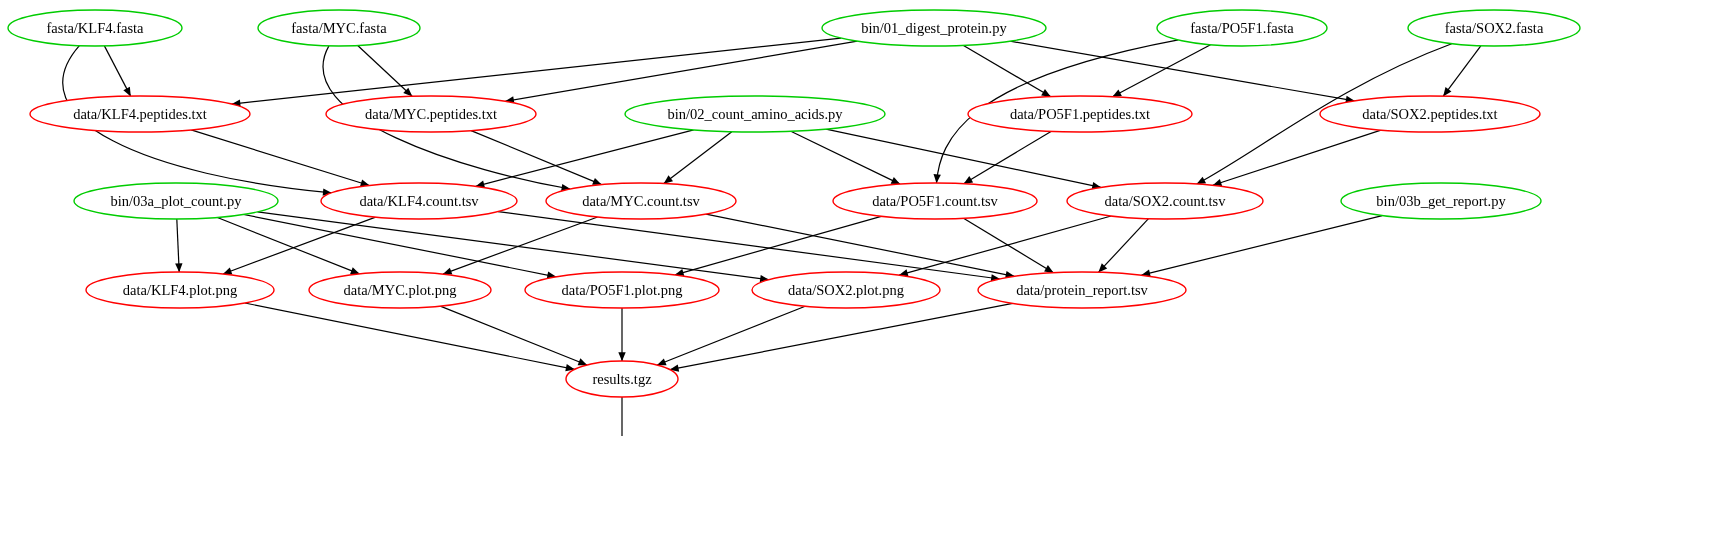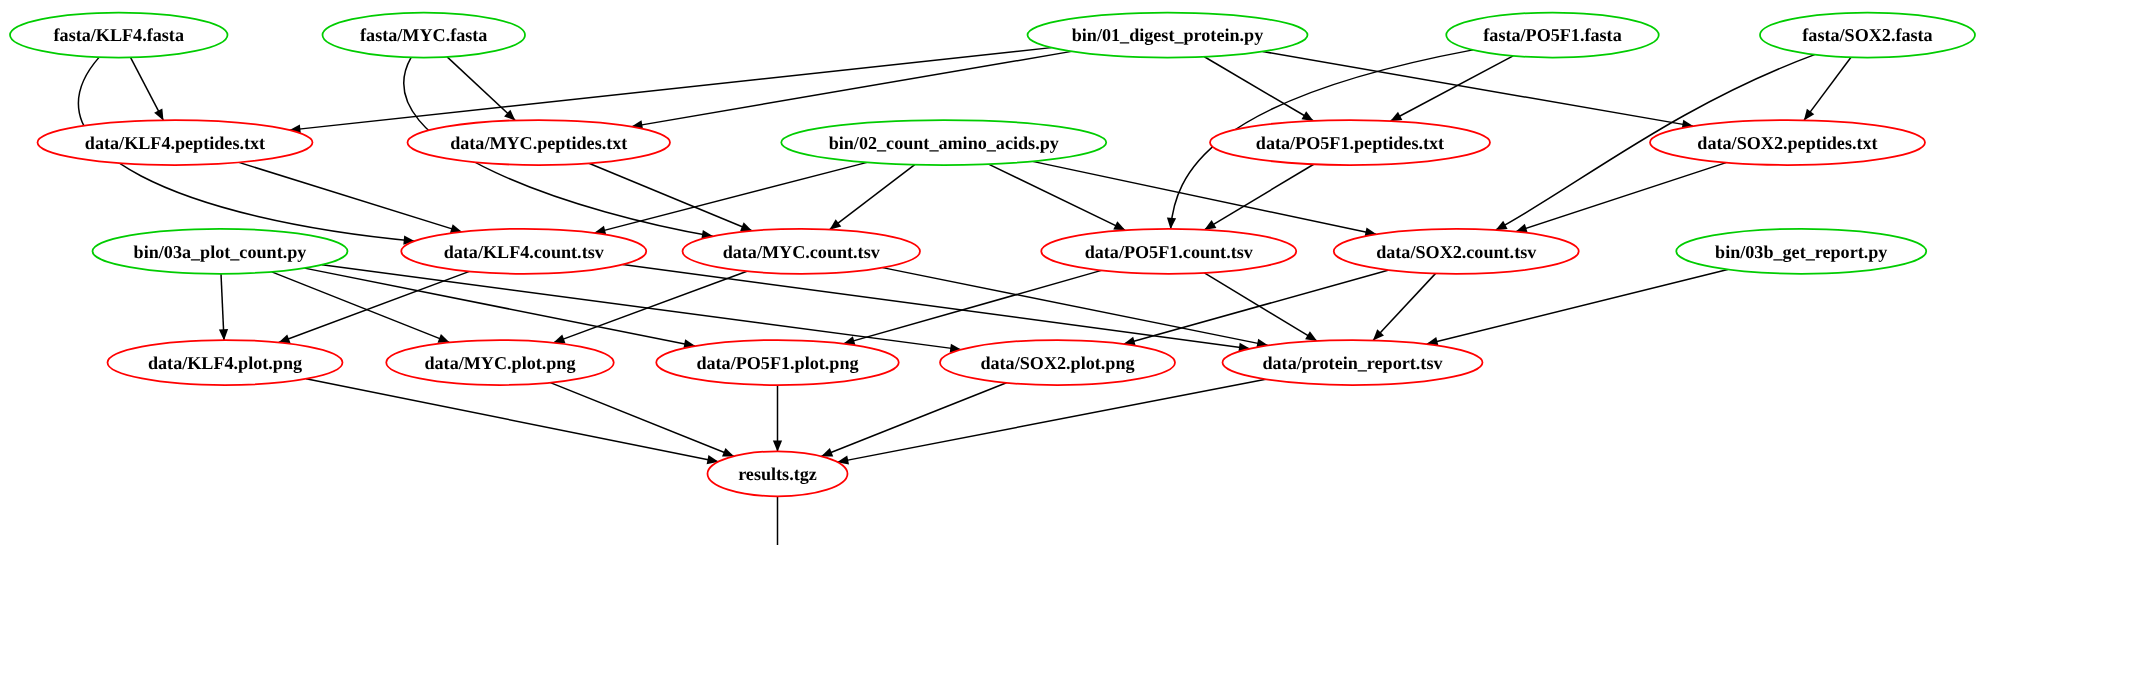--- a/index.html
+++ b/index.html
@@ -6,21 +6,20 @@
     margin: 0;
     padding: 0;
     background: #ffffff;
   }
   .canvas {
     position: relative;
     width: 1712px;
     height: 436px;
     background: #ffffff;
     overflow: hidden;
-    font-weight: bold;
   }
   svg {
     display: block;
   }
   .node-label {
     font-family: "Liberation Serif", "DejaVu Serif", serif;
     font-size: 14.5px;
     fill: #000000;
   }
 </style>

